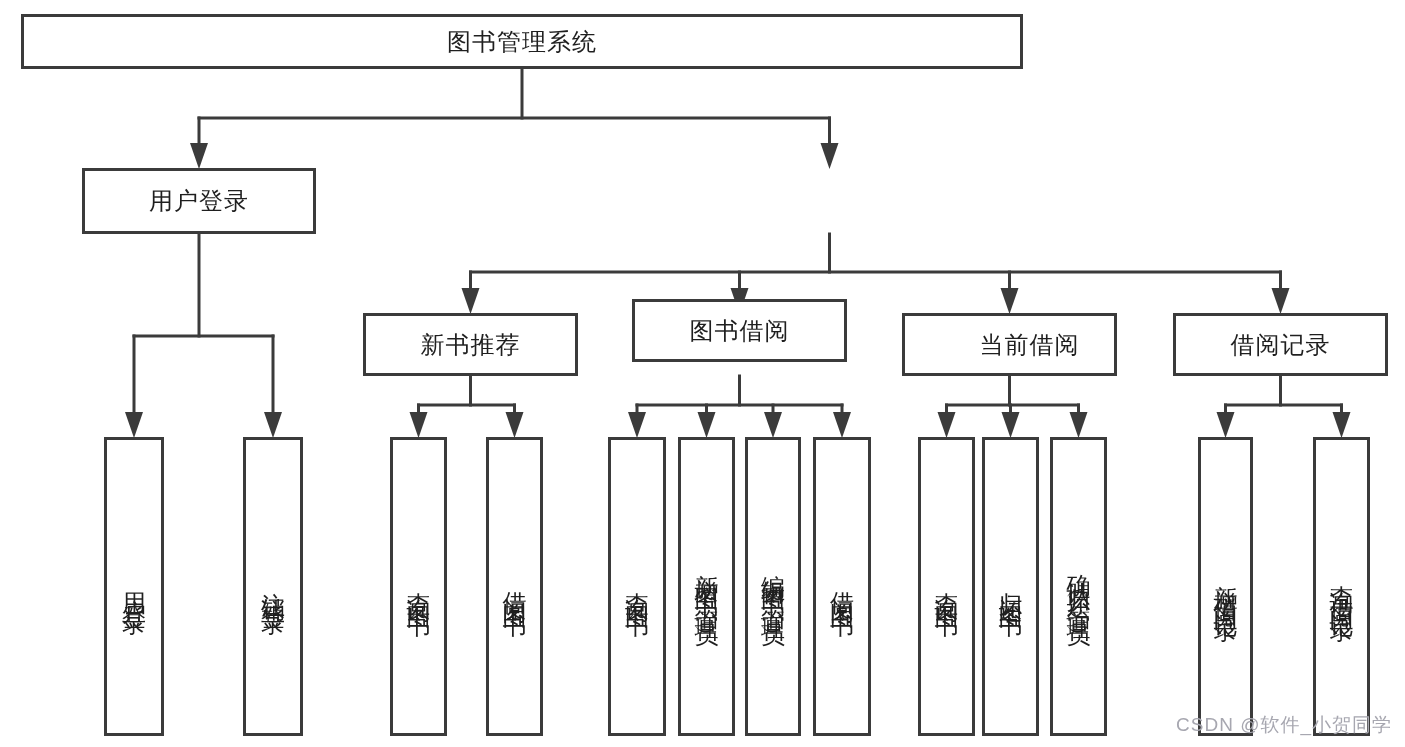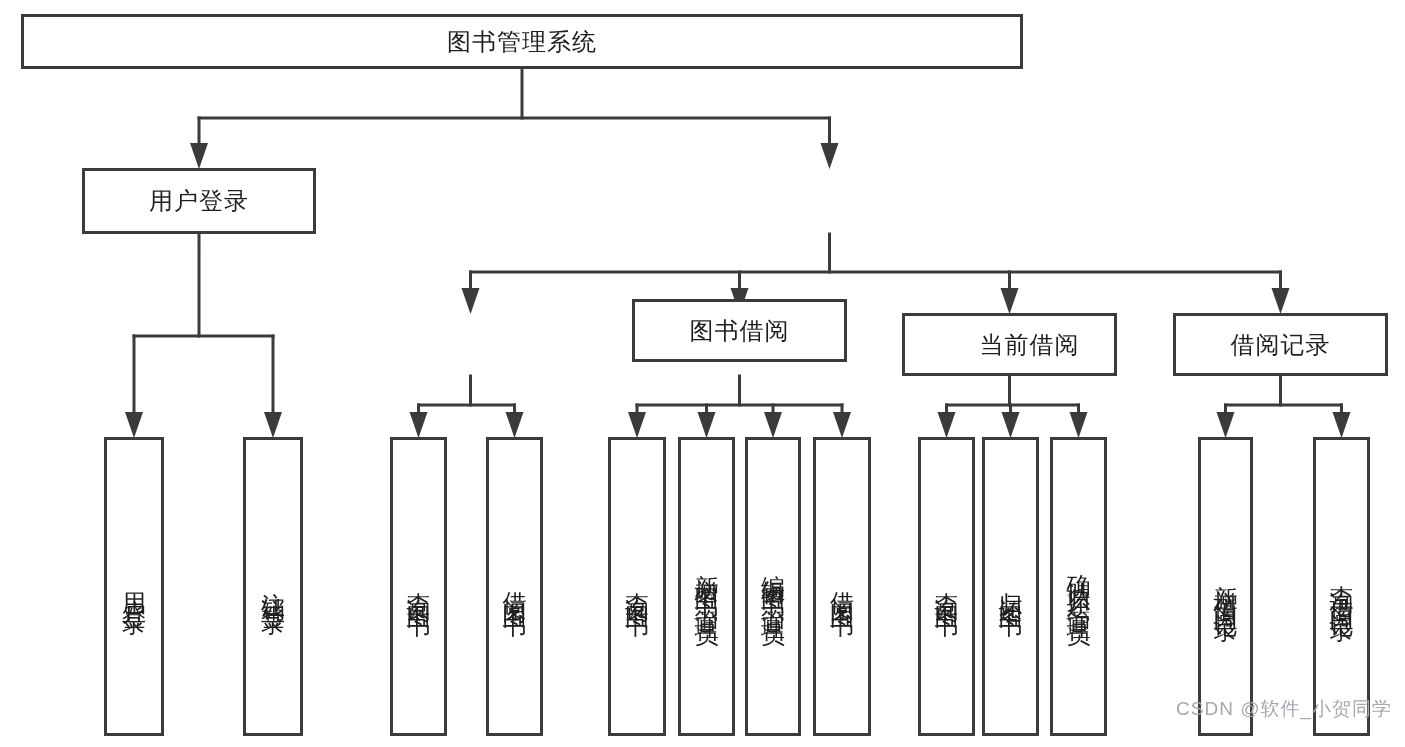--- a/index.html
+++ b/index.html
@@ -32,21 +32,21 @@
   .node.v{
     writing-mode:vertical-rl;
     text-orientation:mixed;
     font-size:24px;
     letter-spacing:7px;
     white-space:nowrap;
   }
   .watermark{
     position:absolute;
     right:13px;
-    bottom:25px;
+    bottom:9px;
     font-size:19px;
     letter-spacing:1px;
     color:var(--wm,#a7a7b0);
     z-index:3;
     white-space:nowrap;
   }
 </style>
 </head>
 <body>
 
@@ -104,20 +104,21 @@
       <line x1="1225.5" y1="405" x2="1225.5" y2="417" stroke="#3b3b3b" stroke-width="3" stroke-linecap="square"></line>
       <polygon points="1225.5,438 1216.5,412 1234.5,412" fill="#3b3b3b"></polygon>
       <line x1="1341.5" y1="405" x2="1341.5" y2="417" stroke="#3b3b3b" stroke-width="3" stroke-linecap="square"></line>
       <polygon points="1341.5,438 1332.5,412 1350.5,412" fill="#3b3b3b"></polygon>
     </svg>
 
   <div class="node title" style="left: 21px; top: 14px; width: 1002px; height: 55px;">图书管理系统</div>
 
   <div class="node" style="left: 82px; top: 168px; width: 234px; height: 66px;">用户登录</div>
 
+  <div class="node" style="left: 363px; top: 313px; width: 215px; height: 63px;">新书推荐</div>
   <div class="node" style="left: 632px; top: 299px; width: 215px; height: 63px;">图书借阅</div>
   <div class="node" style="left: 902px; top: 313px; width: 215px; height: 63px; padding-left: 40px;">当前借阅</div>
   <div class="node" style="left: 1173px; top: 313px; width: 215px; height: 63px;">借阅记录</div>
 
   <div class="node v" style="left: 104px; top: 437px; width: 60px; height: 299px;">用户登录</div>
   <div class="node v" style="left: 243px; top: 437px; width: 60px; height: 299px;">注销登录</div>
 
   <div class="node v" style="left: 390px; top: 437px; width: 57px; height: 299px;">查询图书</div>
   <div class="node v" style="left: 486px; top: 437px; width: 57px; height: 299px;">借阅图书</div>
 

